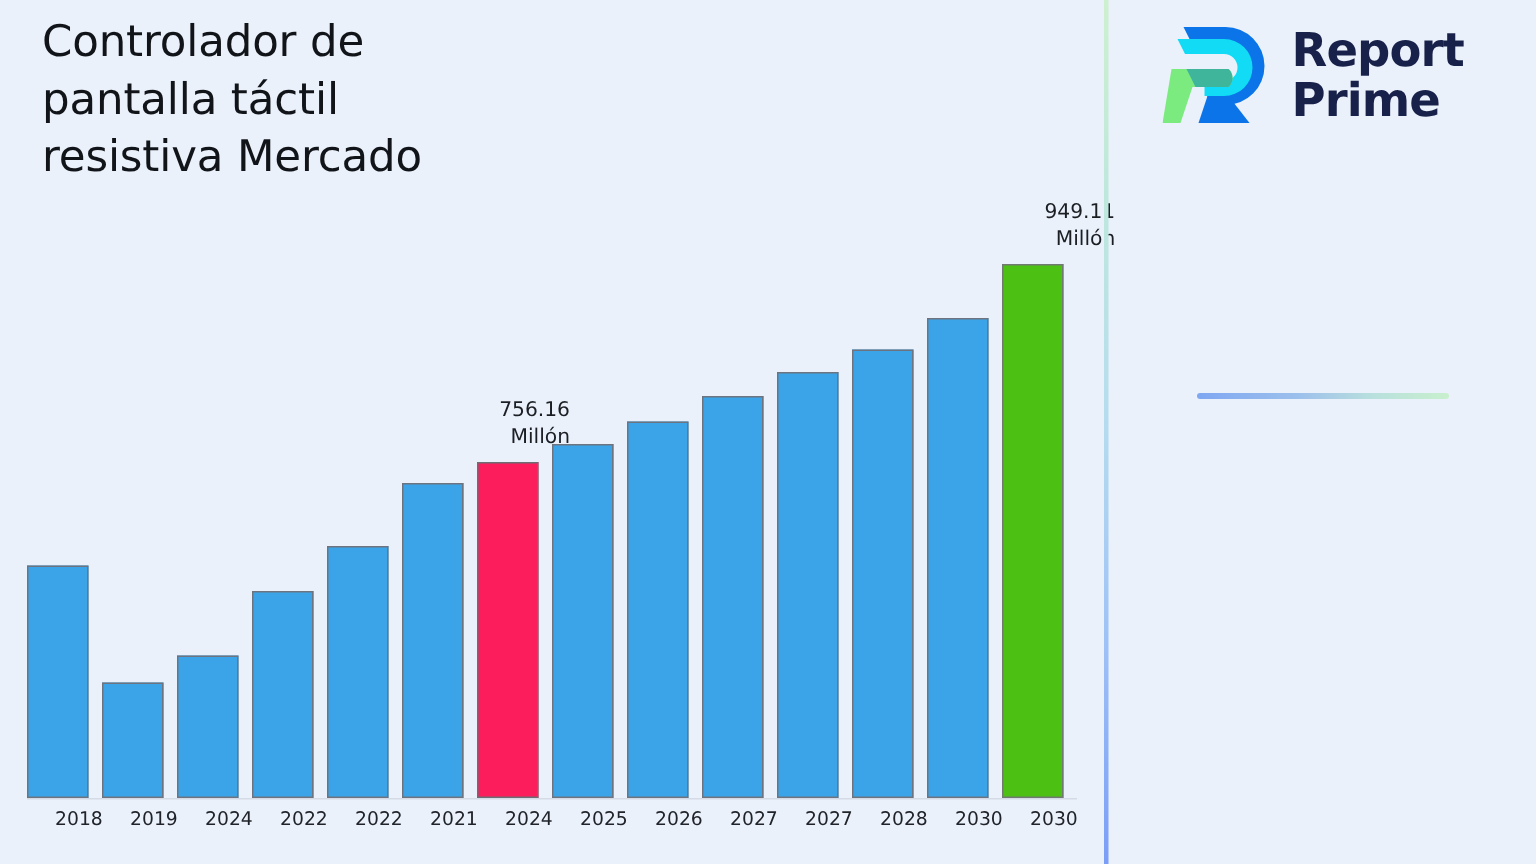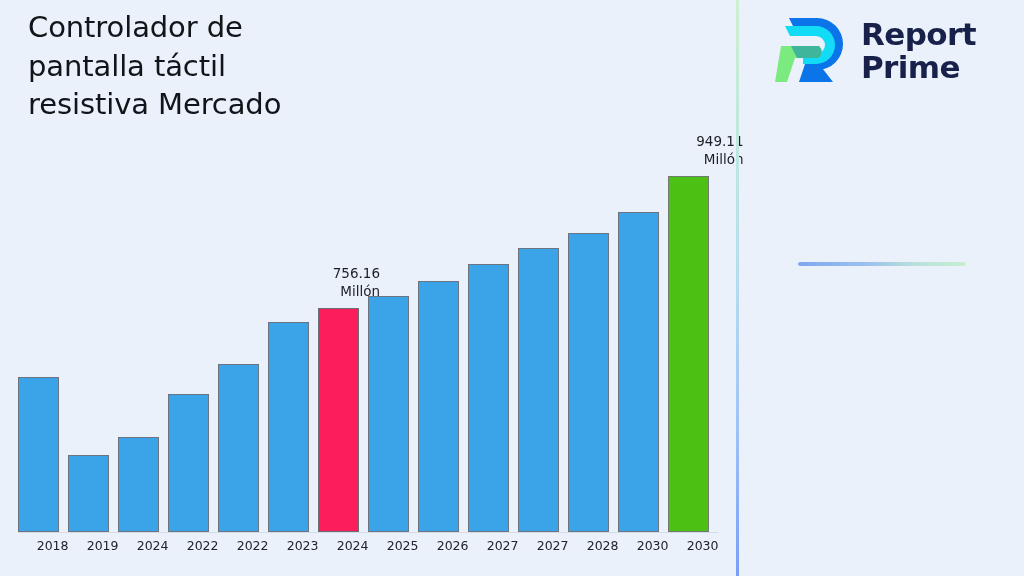--- a/index.html
+++ b/index.html
@@ -87,21 +87,21 @@
         <div class="tick" style="left: 8.5px;">2018</div>
         <div class="bar blue" title="2019: 481 Millón" style="left: 68px; width: 41px; height: 77px;"></div>
         <div class="tick" style="left: 58.5px;">2019</div>
         <div class="bar blue" title="2020: 493 Millón" style="left: 118px; width: 41px; height: 95px;"></div>
         <div class="tick" style="left: 108.5px;">2024</div>
         <div class="bar blue" title="2021: 522 Millón" style="left: 168px; width: 41px; height: 138px;"></div>
         <div class="tick" style="left: 158.5px;">2022</div>
         <div class="bar blue" title="2022: 543 Millón" style="left: 218px; width: 41px; height: 168px;"></div>
         <div class="tick" style="left: 208.5px;">2022</div>
         <div class="bar blue" title="2023: 571 Millón" style="left: 268px; width: 41px; height: 210px;"></div>
-        <div class="tick" style="left: 258.5px;">2023</div>
+        <div class="tick" style="left: 258.5px;">2021</div>
         <div class="bar pink" title="2024: 756.16 Millón" style="left: 318px; width: 41px; height: 224px;"></div>
         <div class="tick" style="left: 308.5px;">2024</div>
         <div class="bar-label" style="left: 270px; top: 265px;">756.16
 Millón</div>
         <div class="bar blue" title="2025: 589 Millón" style="left: 368px; width: 41px; height: 236px;"></div>
         <div class="tick" style="left: 358.5px;">2025</div>
         <div class="bar blue" title="2026: 599 Millón" style="left: 418px; width: 41px; height: 251px;"></div>
         <div class="tick" style="left: 408.5px;">2026</div>
         <div class="bar blue" title="2027: 611 Millón" style="left: 468px; width: 41px; height: 268px;"></div>
         <div class="tick" style="left: 458.5px;">2027</div>

